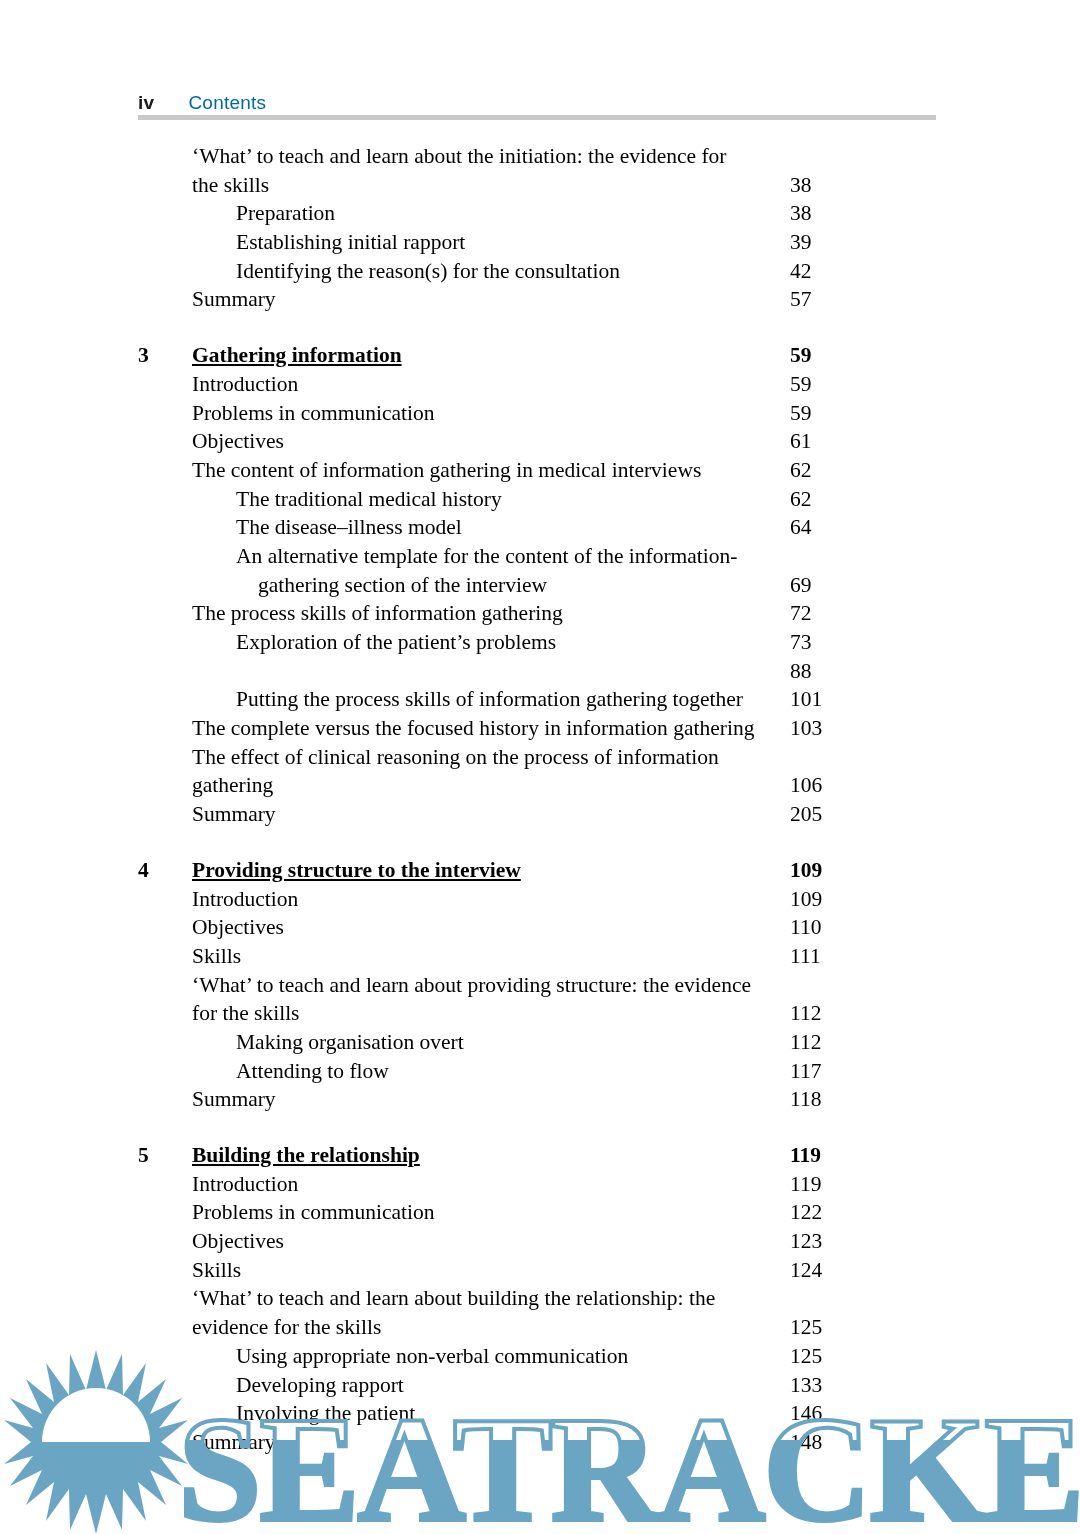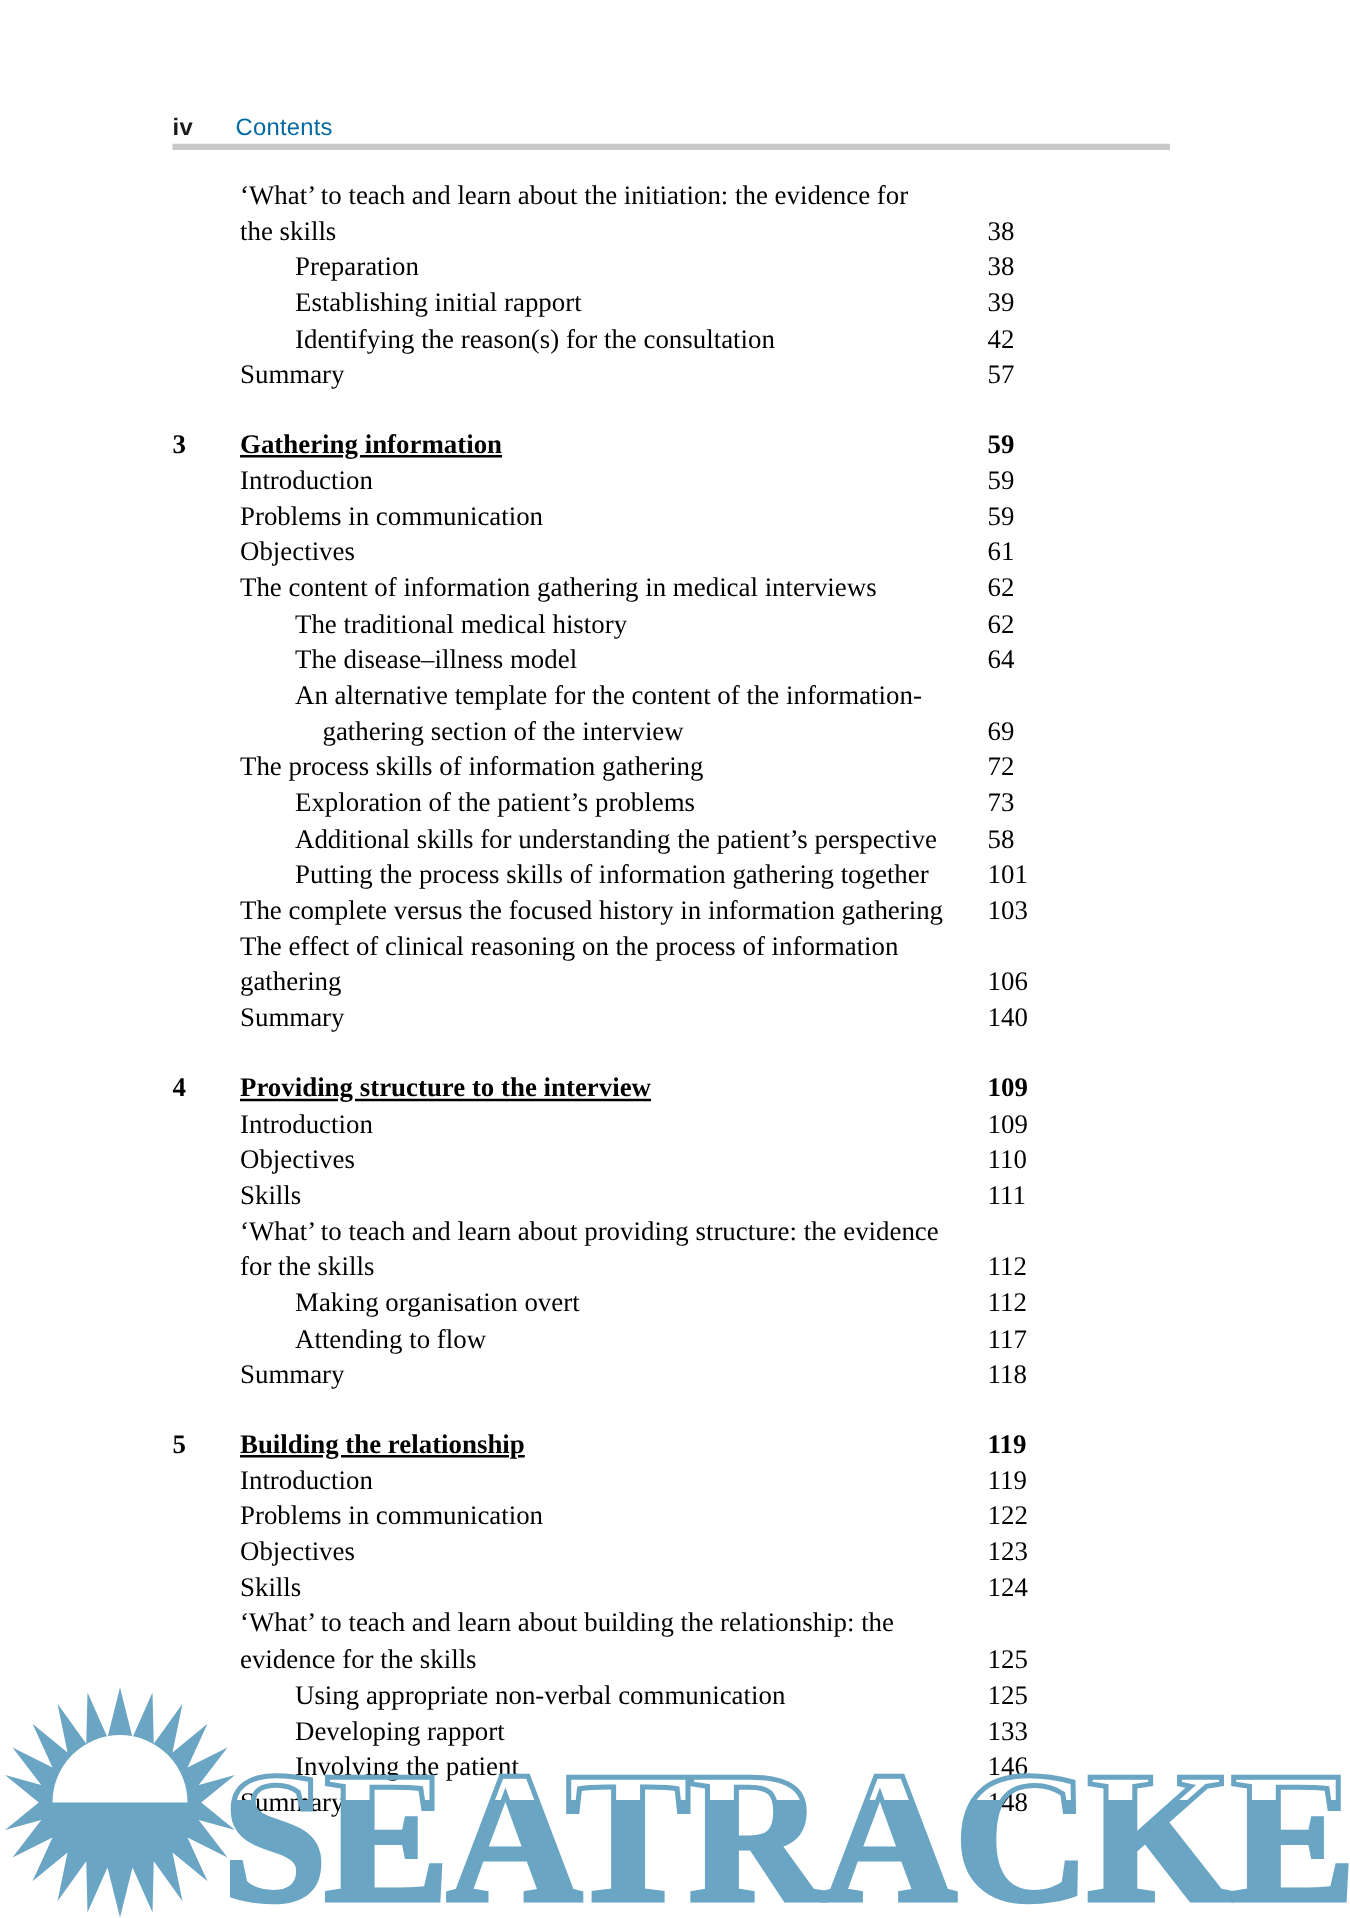--- a/index.html
+++ b/index.html
@@ -184,41 +184,40 @@
     </div>
     <div class="toc-row lvl1">
       <span class="label">The process skills of information gathering</span>
       <span class="pageno">72</span>
     </div>
     <div class="toc-row lvl2">
       <span class="label">Exploration of the patient’s problems</span>
       <span class="pageno">73</span>
     </div>
     <div class="toc-row lvl2">
-      <span class="label">Additional skills for understanding the patient’s perspective</span>
-      <span class="pageno">58</span>
+      <span class="pageno">88</span>
     </div>
     <div class="toc-row lvl2">
       <span class="label">Putting the process skills of information gathering together</span>
       <span class="pageno">101</span>
     </div>
     <div class="toc-row lvl1">
       <span class="label">The complete versus the focused history in information gathering</span>
       <span class="pageno">103</span>
     </div>
     <div class="toc-row lvl1">
       <span class="label">The effect of clinical reasoning on the process of information</span>
     </div>
     <div class="toc-row lvl1">
       <span class="label">gathering</span>
       <span class="pageno">106</span>
     </div>
     <div class="toc-row lvl1">
       <span class="label">Summary</span>
-      <span class="pageno">140</span>
+      <span class="pageno">205</span>
     </div>
     <div class="toc-row spacer"></div>
     <div class="toc-row lvl0">
       <span class="chap-num">4</span>
       <span class="label">Providing structure to the interview</span>
       <span class="pageno">109</span>
     </div>
     <div class="toc-row lvl1">
       <span class="label">Introduction</span>
       <span class="pageno">109</span>

